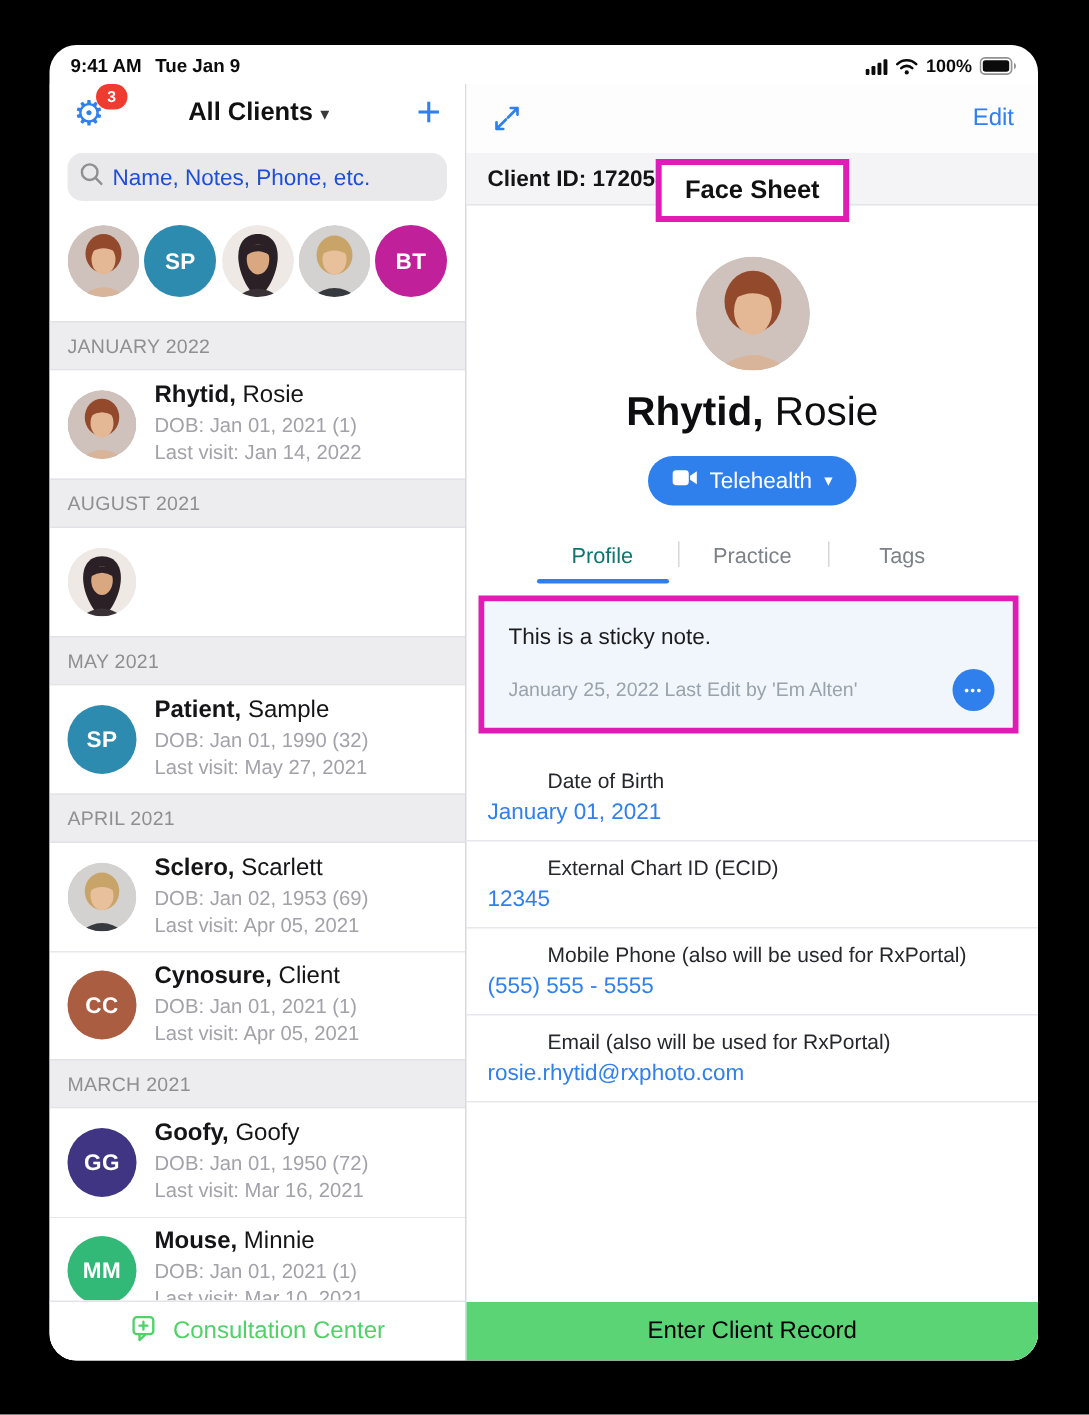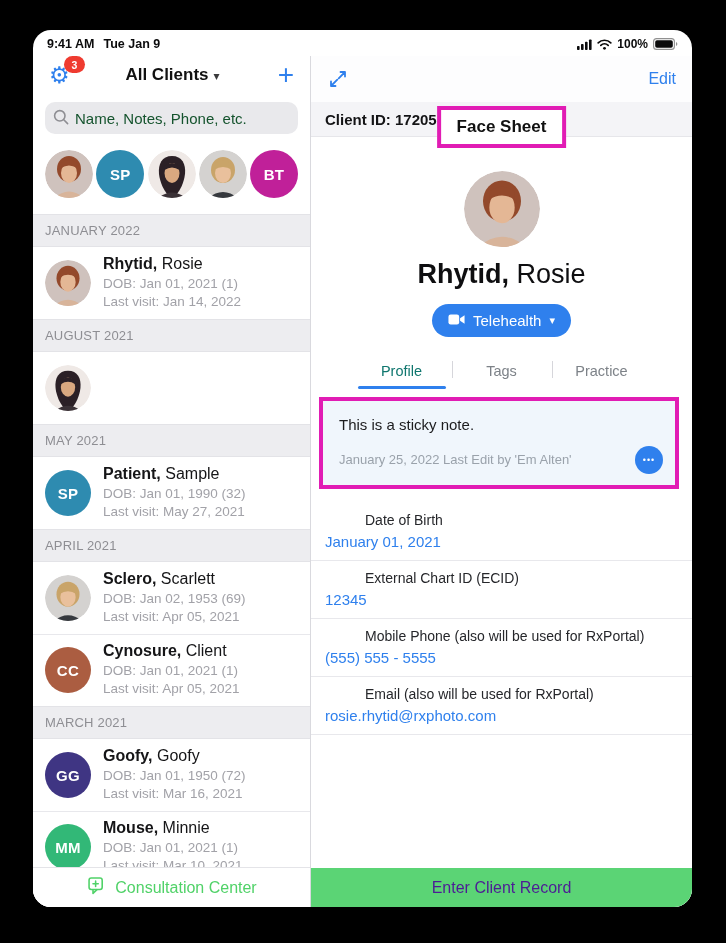--- a/index.html
+++ b/index.html
@@ -17,21 +17,21 @@
   
   .lp{width:277px;flex:none;display:flex;flex-direction:column;background:#fff;min-height:0;}
   .lp-header{height:38px;flex:none;display:flex;align-items:center;padding:0 16px;}
   .gear-wrap{position:relative;width:30px;height:30px;cursor:pointer;}
   .gear{font-size:23px;line-height:30px;color:#2F80ED;}
   .badge{position:absolute;top:-4px;right:-6px;min-width:17px;height:17px;border-radius:9px;background:#EF3B30;color:#fff;font-size:10.5px;font-weight:700;display:flex;align-items:center;justify-content:center;padding:0 2px;}
   .lp-title{flex:1;text-align:center;font-size:17px;font-weight:700;color:#111;cursor:pointer;}
   .lp-title .caret{font-size:12px;color:#3a3a3c;margin-left:5px;}
   .plus{width:28px;text-align:right;font-size:28px;font-weight:300;color:#2F80ED;line-height:26px;cursor:pointer;}
   .search-wrap{padding:8px 12px 8px;flex:none;}
-  .search{height:32px;background:#e9e9ec;border-radius:10px;display:flex;align-items:center;gap:6px;padding:0 8px;color:#14532d;font-size:15px;}
+  .search{height:32px;background:#e9e9ec;border-radius:10px;display:flex;align-items:center;gap:6px;padding:0 8px;color:#1d4ed8;font-size:15px;}
   .quick-avatars{display:flex;justify-content:space-between;padding:8px 12px 16px;flex:none;}
   .qa{width:48px;height:48px;border-radius:50%;overflow:hidden;flex:none;cursor:pointer;}
 
   .client-list{flex:1;min-height:0;overflow:hidden;position:relative;}
   .ghdr{background:#ededf0;border-top:1px solid #e3e3e7;border-bottom:1px solid #e3e3e7;color:#8e8e93;font-size:13px;padding:8px 12px;letter-spacing:.2px;}
   .row{display:flex;align-items:center;gap:12px;padding:0 12px;height:72px;background:#fff;cursor:pointer;}
   .row + .row{box-shadow:inset 0 1px 0 #e8e8ec;}
   .av{width:46px;height:46px;border-radius:50%;overflow:hidden;flex:none;display:flex;align-items:center;justify-content:center;}
   .initials{color:#fff;font-size:15px;font-weight:600;letter-spacing:.3px;}
   .c-sp{background:#2E8BB0;} .c-bt{background:#C02099;} .c-cc{background:#AB5D41;} .c-gg{background:#3F3583;} .c-mm{background:#32B877;}
@@ -62,21 +62,21 @@
   .tab.active::after{content:"";position:absolute;left:6px;right:6px;bottom:0;height:3px;border-radius:2px;background:#2F80ED;}
   .note-annot{margin:8px 13px 0 8px;border:4px solid #E11CB4;flex:none;}
   .note{background:#f0f6fc;padding:15px 16px 13px;position:relative;min-height:56px;}
   .note-text{font-size:15px;color:#1c1c1e;}
   .note-meta{font-size:13px;color:#9aa2ab;margin-top:19px;}
   .note-more{position:absolute;right:12px;bottom:11px;width:28px;height:28px;border-radius:50%;background:#2F80ED;color:#fff;display:flex;align-items:center;justify-content:center;font-size:9px;letter-spacing:1px;cursor:pointer;}
   .fields{margin-top:14px;}
   .field{padding:9px 14px 10px;border-bottom:1px solid #e8e8ec;}
   .f-label{font-size:14px;color:#26272b;margin-left:40px;}
   .f-value{font-size:15px;color:#2F80ED;margin-top:5px;cursor:pointer;}
-  .cta{height:39px;flex:none;background:#5BD475;color:#4c1d95;font-size:16px;display:flex;align-items:center;justify-content:center;cursor:pointer;}
+  .cta{height:39px;flex:none;background:#5BD475;color:#000000;font-size:16px;display:flex;align-items:center;justify-content:center;cursor:pointer;}
 
   
   .ph{width:100%;height:100%;display:block;}
 </style>
 </head>
 <body>
 
 <div class="app">
 
   <div class="status">
@@ -316,22 +316,22 @@
           <span><svg width="17" height="13" viewBox="0 0 19 14">
                 <rect x="0.5" y="1.5" width="12" height="11" rx="2.5" fill="#fff"></rect>
                 <path d="M13.5 5.5 l5 -3.3 v9.6 l-5 -3.3 z" fill="#fff"></path>
               </svg></span>
           <span>Telehealth</span>
           <span class="caret">▾</span>
         </div>
 
         <div class="tabs">
           <div class="tab active">Profile</div>
+          <div class="tab">Practice</div>
           <div class="tab">Tags</div>
-          <div class="tab">Practice</div>
         </div>
 
         <div class="note-annot">
           <div class="note">
             <div class="note-text">This is a sticky note.</div>
             <div class="note-meta">January 25, 2022 Last Edit by 'Em Alten'</div>
             <div class="note-more">
               <span>•••</span>
             </div>
           </div>

